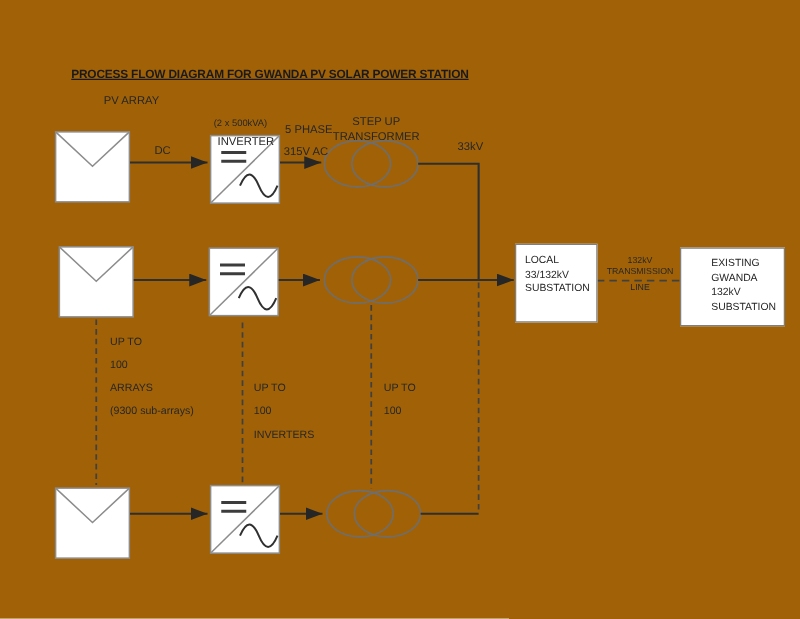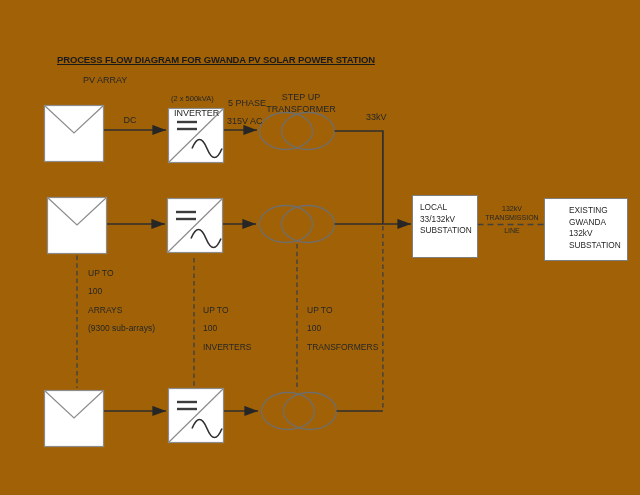--- a/index.html
+++ b/index.html
@@ -133,21 +133,20 @@
     <div>(9300 sub-arrays)</div>
   </div>
   <div class="note" style="left:203px;top:301px;">
     <div>UP TO</div>
     <div>100</div>
     <div>INVERTERS</div>
   </div>
   <div class="note" style="left:307px;top:301px;">
     <div>UP TO</div>
     <div>100</div>
-    <div>TRANSFORMERS</div>
   </div>
 
   <div class="sbox" style="left:412px;top:195px;width:57px;height:55px;">
     <div>LOCAL</div>
     <div>33/132kV</div>
     <div>SUBSTATION</div>
   </div>
 
   <div class="sbox" style="left:544px;top:198px;width:58px;height:55px;padding-left:24px;">
     <div>EXISTING</div>

